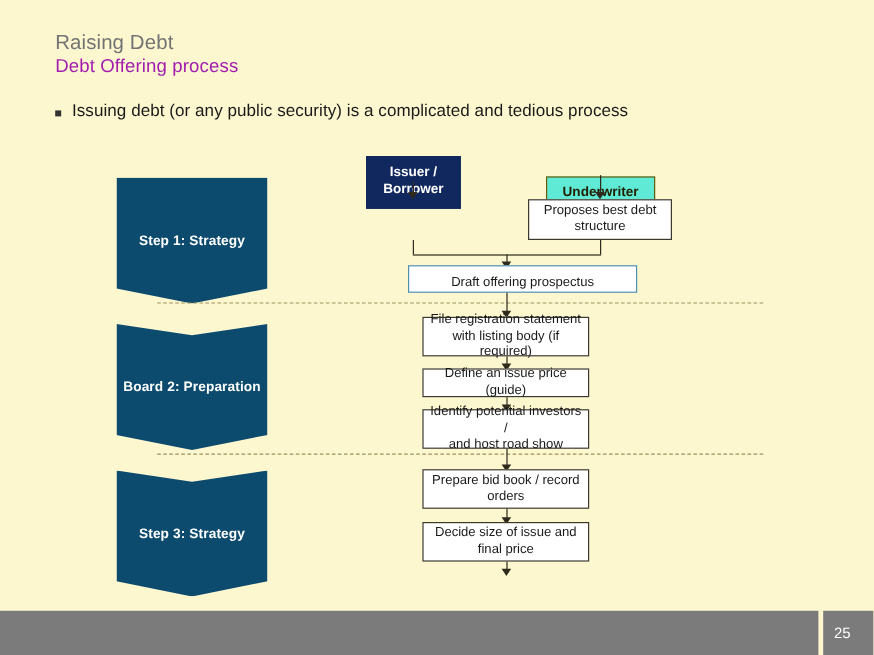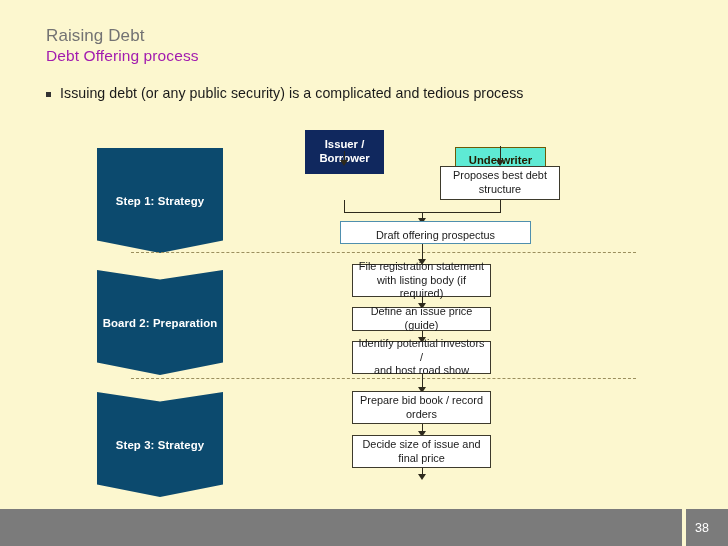--- a/index.html
+++ b/index.html
@@ -304,15 +304,15 @@
       </span>
     </div>
 
     <div class="vline" style="left:422px; top:468px; height:9px;"></div>
     <div class="arrowhead" style="left:418px; top:474px;"></div>
 
 
   </div>
 
   <div class="footer-bar"></div>
-  <div class="footer-page">38</div>
+  <div class="footer-page">25</div>
 
 </div>
 
 </body></html>

